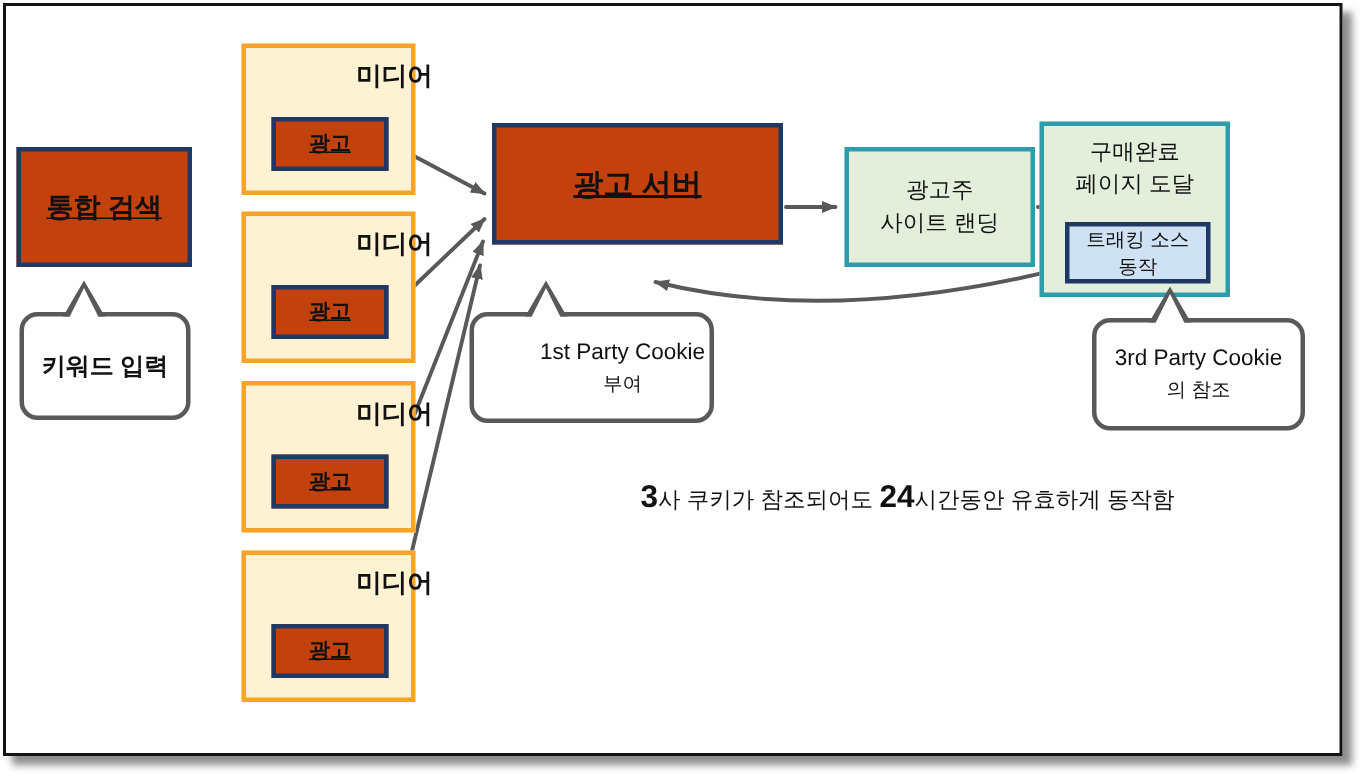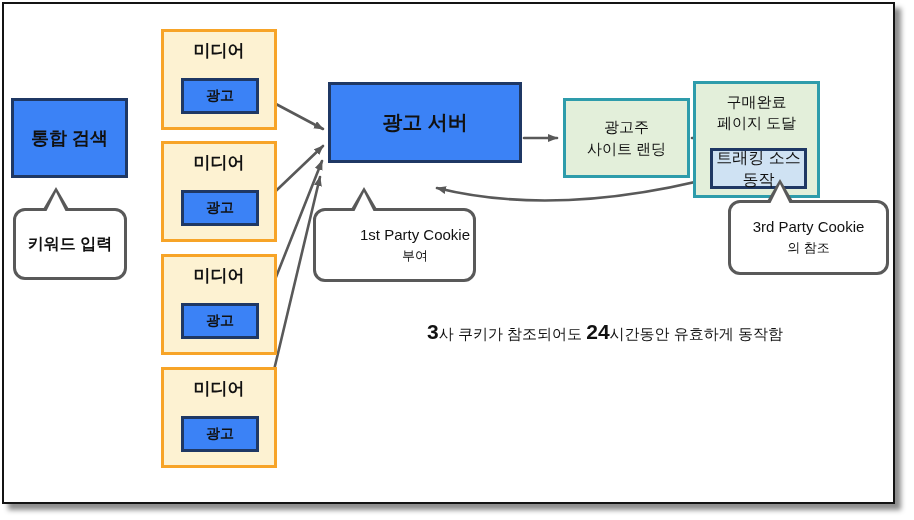--- a/index.html
+++ b/index.html
@@ -3,50 +3,50 @@
 <meta charset="utf-8">
 <style>
   html,body{margin:0;padding:0;background:#fff;}
   body{width:914px;height:520px;position:relative;overflow:hidden;
        font-family:"Liberation Sans","DejaVu Sans",sans-serif;color:#111;}
   .frame{position:absolute;left:2px;top:2px;width:889px;height:498px;
          background:#fff;border:2px solid #141414;
          box-shadow:6px 6px 5px rgba(0,0,0,.45);z-index:0;}
   #arrow-layer{position:absolute;left:0;top:0;width:914px;height:520px;z-index:1;}
   .abs{position:absolute;box-sizing:border-box;}
-  .box-blue{background:#3b82f6;border:3px solid #1f3864;}
+  .box-blue{background:#c2410c;border:3px solid #1f3864;text-decoration:underline;}
   .box-green{background:#e3efda;border:3px solid #2e9cab;}
   .box-media{background:#fdf2d2;border:3px solid #f7a428;}
   .center{display:flex;align-items:center;justify-content:center;text-align:center;}
   .col{display:flex;flex-direction:column;align-items:center;justify-content:center;text-align:center;}
 
   .search-box{left:11px;top:98px;width:117px;height:80px;z-index:2;font-size:18px;font-weight:bold;text-align:right;}
   .server-box{left:328px;top:82px;width:194px;height:81px;z-index:2;font-size:20px;font-weight:bold;}
   .media-box{left:161px;width:116px;height:101px;z-index:2;}
   .media-title{position:absolute;top:7px;left:0;width:100%;text-align:center;
-               font-size:17px;font-weight:bold;}
+               font-size:17px;font-weight:bold;padding-left:44px;}
   .ad-box{left:17px;top:46px;width:78px;height:36px;font-size:14px;font-weight:600;z-index:2;}
   .adv-box{left:563px;top:98px;width:127px;height:80px;z-index:2;font-size:15px;line-height:1.45;}
   .purchase-box{left:693px;top:81px;width:127px;height:117px;z-index:2;}
   .purchase-title{position:absolute;top:7px;left:0;width:100%;text-align:center;
                   font-size:15px;line-height:1.4;}
-  .tracking-box{left:14px;top:64px;width:97px;height:41px;font-size:16px;line-height:1.35;
+  .tracking-box{left:14px;top:64px;width:97px;height:41px;font-size:13px;line-height:1.35;
                 background:#cfe2f3;border:3px solid #1f3864;z-index:2;}
 
   .bubble{background:#fff;border:3px solid #595959;border-radius:12px;z-index:3;}
   .bubble::before{content:"";position:absolute;top:-24px;left:calc(var(--ax) - 14px);
     width:0;height:0;border-left:14px solid transparent;border-right:14px solid transparent;
     border-bottom:24px solid #595959;}
   .bubble::after{content:"";position:absolute;top:-19px;left:calc(var(--ax) - 10px);
     width:0;height:0;border-left:10px solid transparent;border-right:10px solid transparent;
     border-bottom:20px solid #fff;}
   .keyword-bubble{left:13px;top:208px;width:114px;height:72px;--ax:40px;
                   font-size:16px;font-weight:bold;}
   .cookie1-bubble{left:313px;top:208px;width:163px;height:74px;padding-left:41px;--ax:48px;}
-  .cookie3-bubble{left:728px;top:200px;width:161px;height:75px;--ax:49px;}
+  .cookie3-bubble{left:728px;top:212px;width:142px;height:75px;--ax:49px;}
   .bubble .l1{font-size:15px;}
   .bubble .l2{font-size:13px;margin-top:4px;}
 
   .note{left:390px;top:320px;width:430px;text-align:center;z-index:2;font-size:15px;}
   .note .num{font-size:21px;font-weight:bold;}
 </style>
 </head>
 <body>
 
 <div class="frame"></div>

